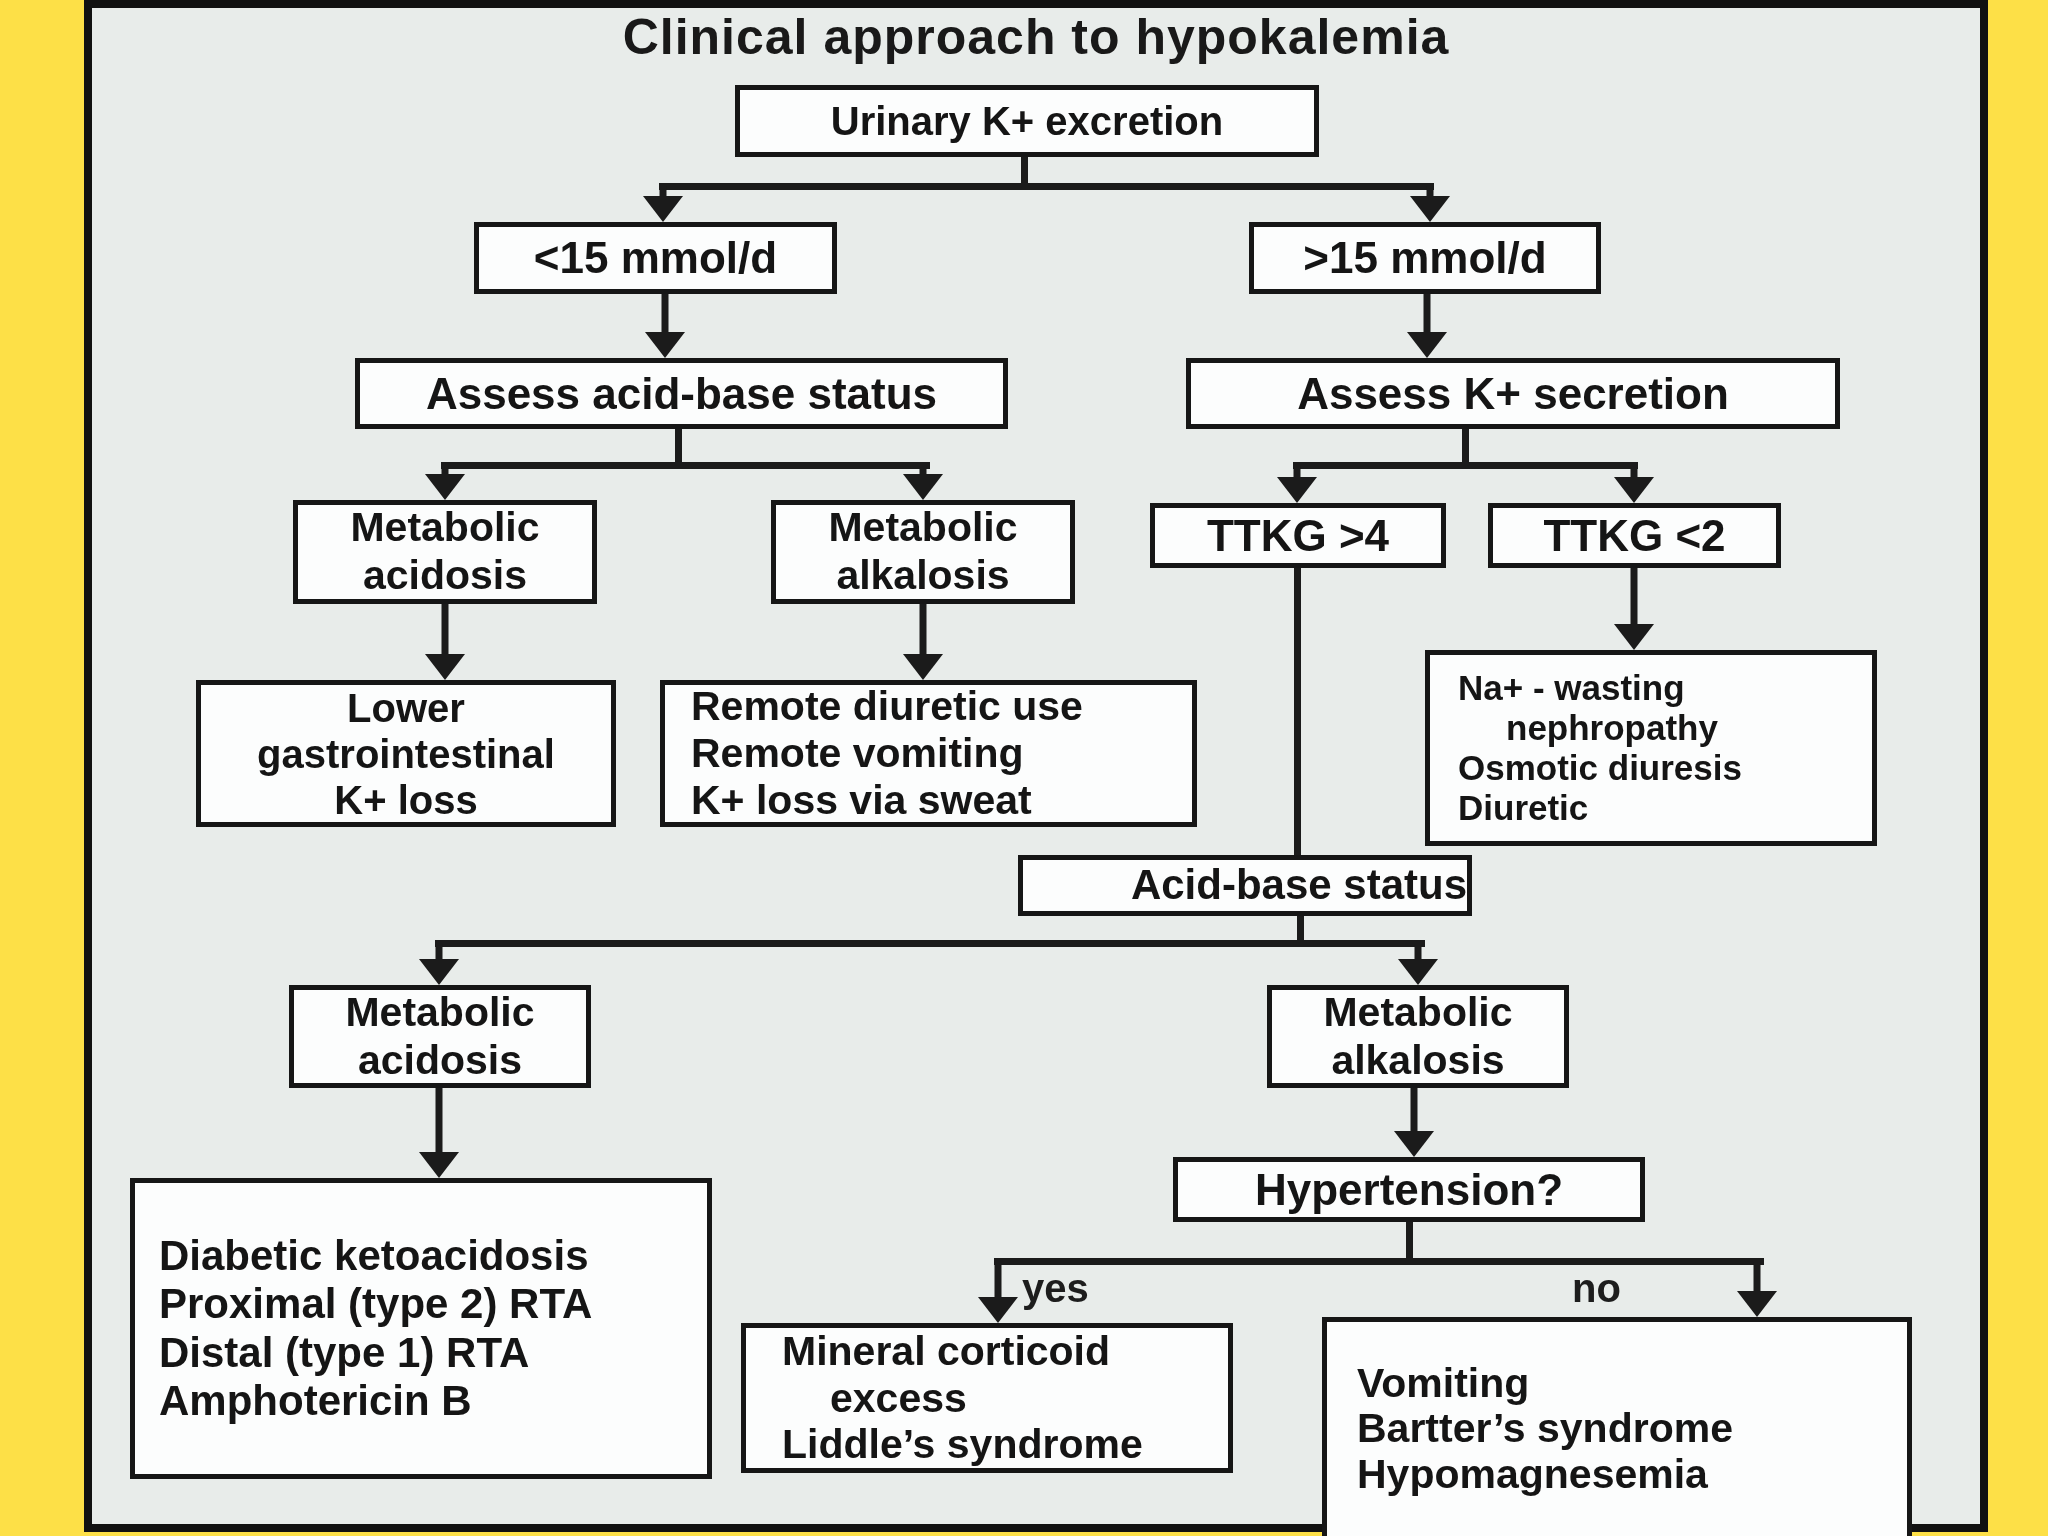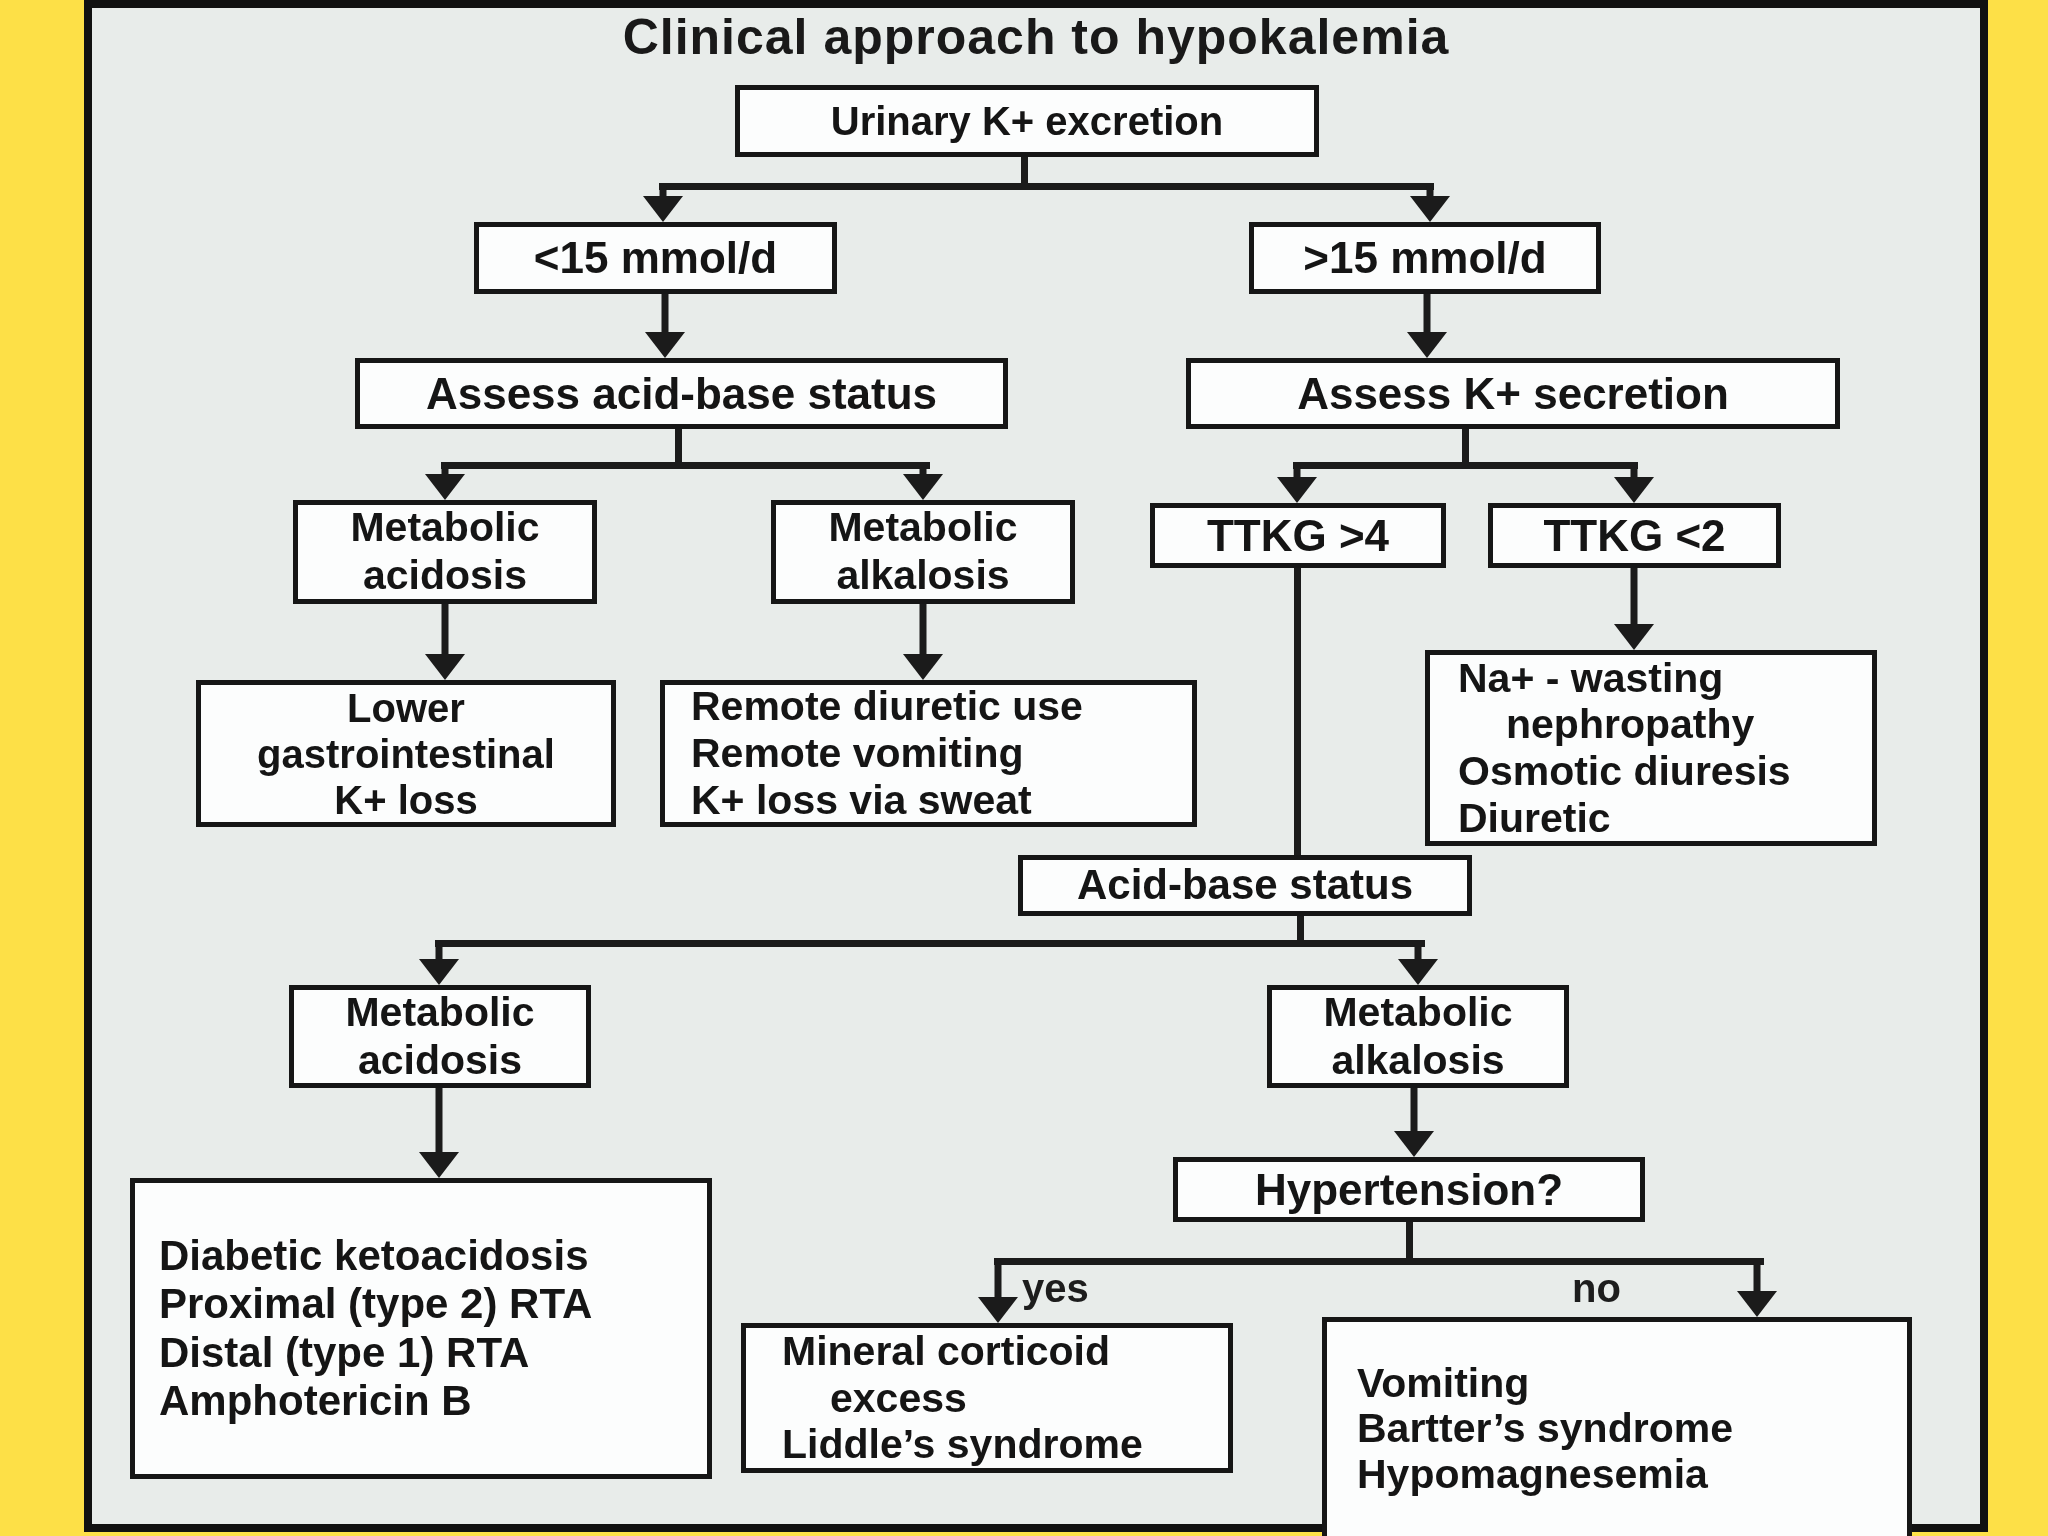--- a/index.html
+++ b/index.html
@@ -138,28 +138,28 @@
     <div class="ln">gastrointestinal</div>
     <div class="ln">K+ loss</div>
   </div>
 
   <div class="box left" style="left:660px;top:680px;width:537px;height:147px;font-size:41px;line-height:1.14;padding-left:26px;justify-content:center;">
     <div class="ln">Remote diuretic use</div>
     <div class="ln">Remote vomiting</div>
     <div class="ln">K+ loss via sweat</div>
   </div>
 
-  <div class="box left" style="left:1425px;top:650px;width:452px;height:196px;font-size:41px;line-height:1.14;padding-left:28px;">
+  <div class="box left" style="left:1425px;top:650px;width:452px;height:196px;font-size:35px;line-height:1.14;padding-left:28px;">
     <div class="ln">Na+ - wasting</div>
     <div class="ln indent">nephropathy</div>
     <div class="ln">Osmotic diuresis</div>
     <div class="ln">Diuretic</div>
   </div>
 
-  <div class="box" style="left:1018px;top:855px;width:454px;height:61px;font-size:42px;">
+  <div class="box" style="left:1018px;top:855px;width:454px;height:61px;font-size:42px;align-items:flex-end;">
     <div class="ln">Acid-base status</div>
   </div>
 
   <div class="box" style="left:289px;top:985px;width:302px;height:103px;">
     <div class="ln">Metabolic</div>
     <div class="ln">acidosis</div>
   </div>
 
   <div class="box" style="left:1267px;top:985px;width:302px;height:103px;">
     <div class="ln">Metabolic</div>

